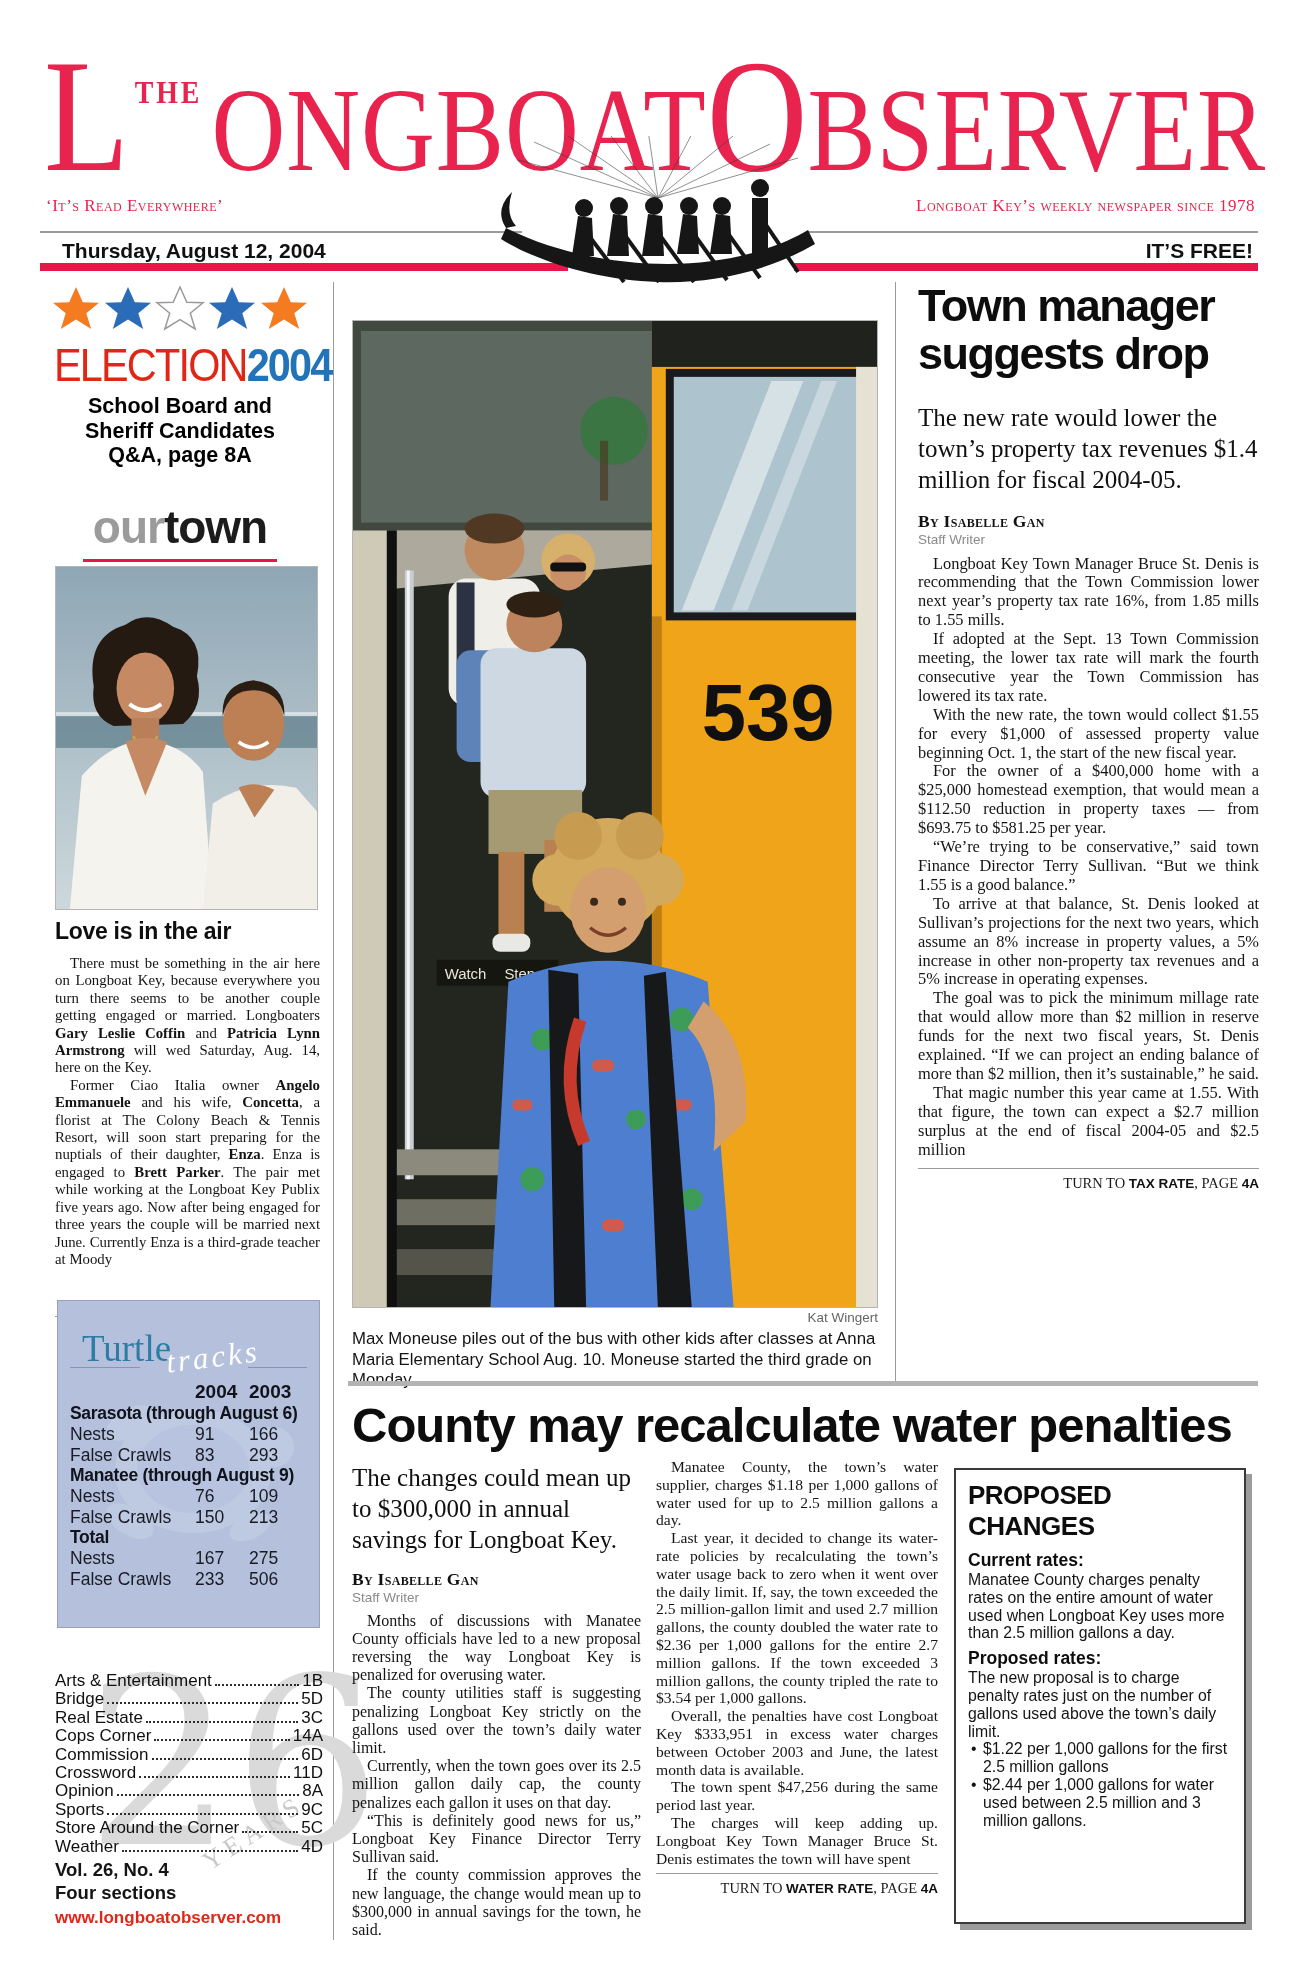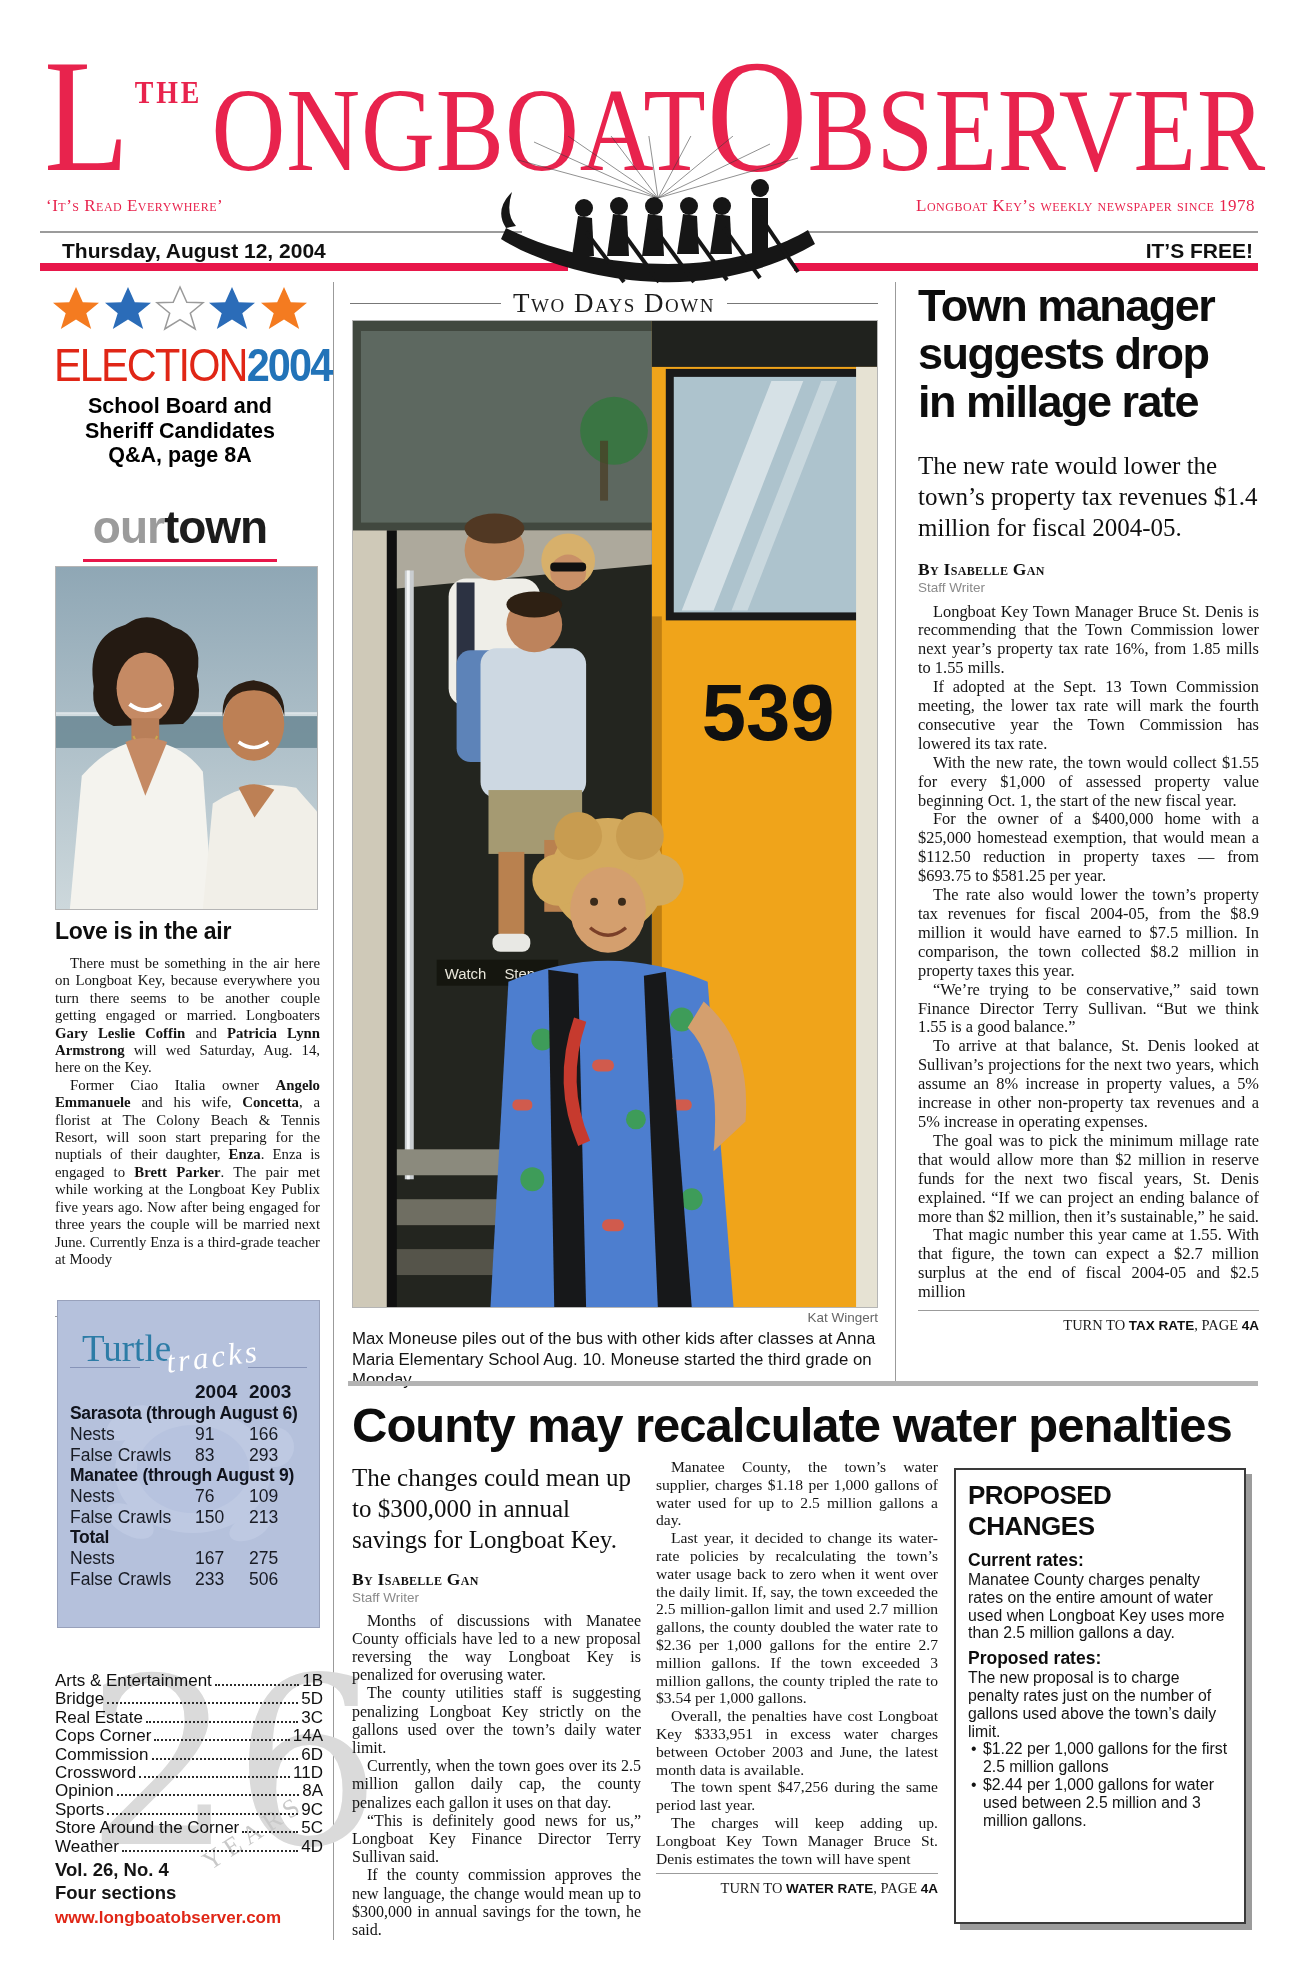--- a/index.html
+++ b/index.html
@@ -369,25 +369,20 @@
         <span class="leader"></span>
         <span class="idx-page">4D</span>
       </li>
     </ul>
   <div id="vol">
     <div>Vol. 26, No. 4</div>
     <div>Four sections</div>
   </div>
   <div id="url">www.longboatobserver.com</div>
 
-  <div id="kicker">
-    <span class="kline"></span>
-    <span class="kicker-text">Two Days Down</span>
-    <span class="kline"></span>
-  </div>
 
   <svg id="busphoto" viewBox="0 0 526 988" preserveAspectRatio="none">
     <rect width="526" height="988" fill="#ddd6c4"></rect>
     <rect width="526" height="46" fill="#6d7258"></rect>
     <rect x="0" y="0" width="330" height="210" fill="#41483f"></rect>
     <rect x="8" y="10" width="314" height="192" fill="#9fb4ac" opacity=".3"></rect>
     <circle cx="262" cy="110" r="34" fill="#2f7a3a" opacity=".75"></circle>
     <rect x="248" y="120" width="8" height="60" fill="#4a3a22" opacity=".7"></rect>
 
     <rect x="300" y="0" width="226" height="988" fill="#f0a41a"></rect>
@@ -469,32 +464,30 @@
   </svg>
 
   <div id="credit">Kat Wingert</div>
   <div id="caption">Max Moneuse piles out of the bus with other kids after classes at Anna Maria Elementary School Aug. 10. Moneuse started the third grade on Monday.</div>
 
   <div id="tax">
     <h2>
 
     <div class="hl">Town manager</div>
         <div class="hl">suggests drop</div>
-        <div class="hl">in millage rate</div>
       </h2>
     <div class="deck">The new rate would lower the town’s property tax revenues $1.4 million for fiscal 2004-05.</div>
     <div class="byline">By Isabelle Gan</div>
     <div class="staff">Staff Writer</div>
     <div id="tax-body" class="news">
 
     <p>Longboat Key Town Manager Bruce St. Denis is recommending that the Town Commission lower next year’s property tax rate 16%, from 1.85 mills to 1.55 mills.</p>
         <p>If adopted at the Sept. 13 Town Commission meeting, the lower tax rate will mark the fourth consecutive year the Town Commission has lowered its tax rate.</p>
         <p>With the new rate, the town would collect $1.55 for every $1,000 of assessed property value beginning Oct. 1, the start of the new fiscal year.</p>
         <p>For the owner of a $400,000 home with a $25,000 homestead exemption, that would mean a $112.50 reduction in property taxes — from $693.75 to $581.25 per year.</p>
-        <p>The rate also would lower the town’s property tax revenues for fiscal 2004-05, from the $8.9 million it would have earned to $7.5 million. In comparison, the town collected $8.2 million in property taxes this year.</p>
         <p>“We’re trying to be conservative,” said town Finance Director Terry Sullivan. “But we think 1.55 is a good balance.”</p>
         <p>To arrive at that balance, St. Denis looked at Sullivan’s projections for the next two years, which assume an 8% increase in property values, a 5% increase in other non-property tax revenues and a 5% increase in operating expenses.</p>
         <p>The goal was to pick the minimum millage rate that would allow more than $2 million in reserve funds for the next two fiscal years, St. Denis explained. “If we can project an ending balance of more than $2 million, then it’s sustainable,” he said.</p>
         <p>That magic number this year came at 1.55. With that figure, the town can expect a $2.7 million surplus at the end of fiscal 2004-05 and $2.5 million</p>
       </div>
     <div class="turnto">
       <span class="tt-serif">TURN TO </span><b class="tt-sans">TAX RATE</b><span class="tt-serif">, PAGE </span><b class="tt-sans">4A</b>
     </div>
   </div>
 

